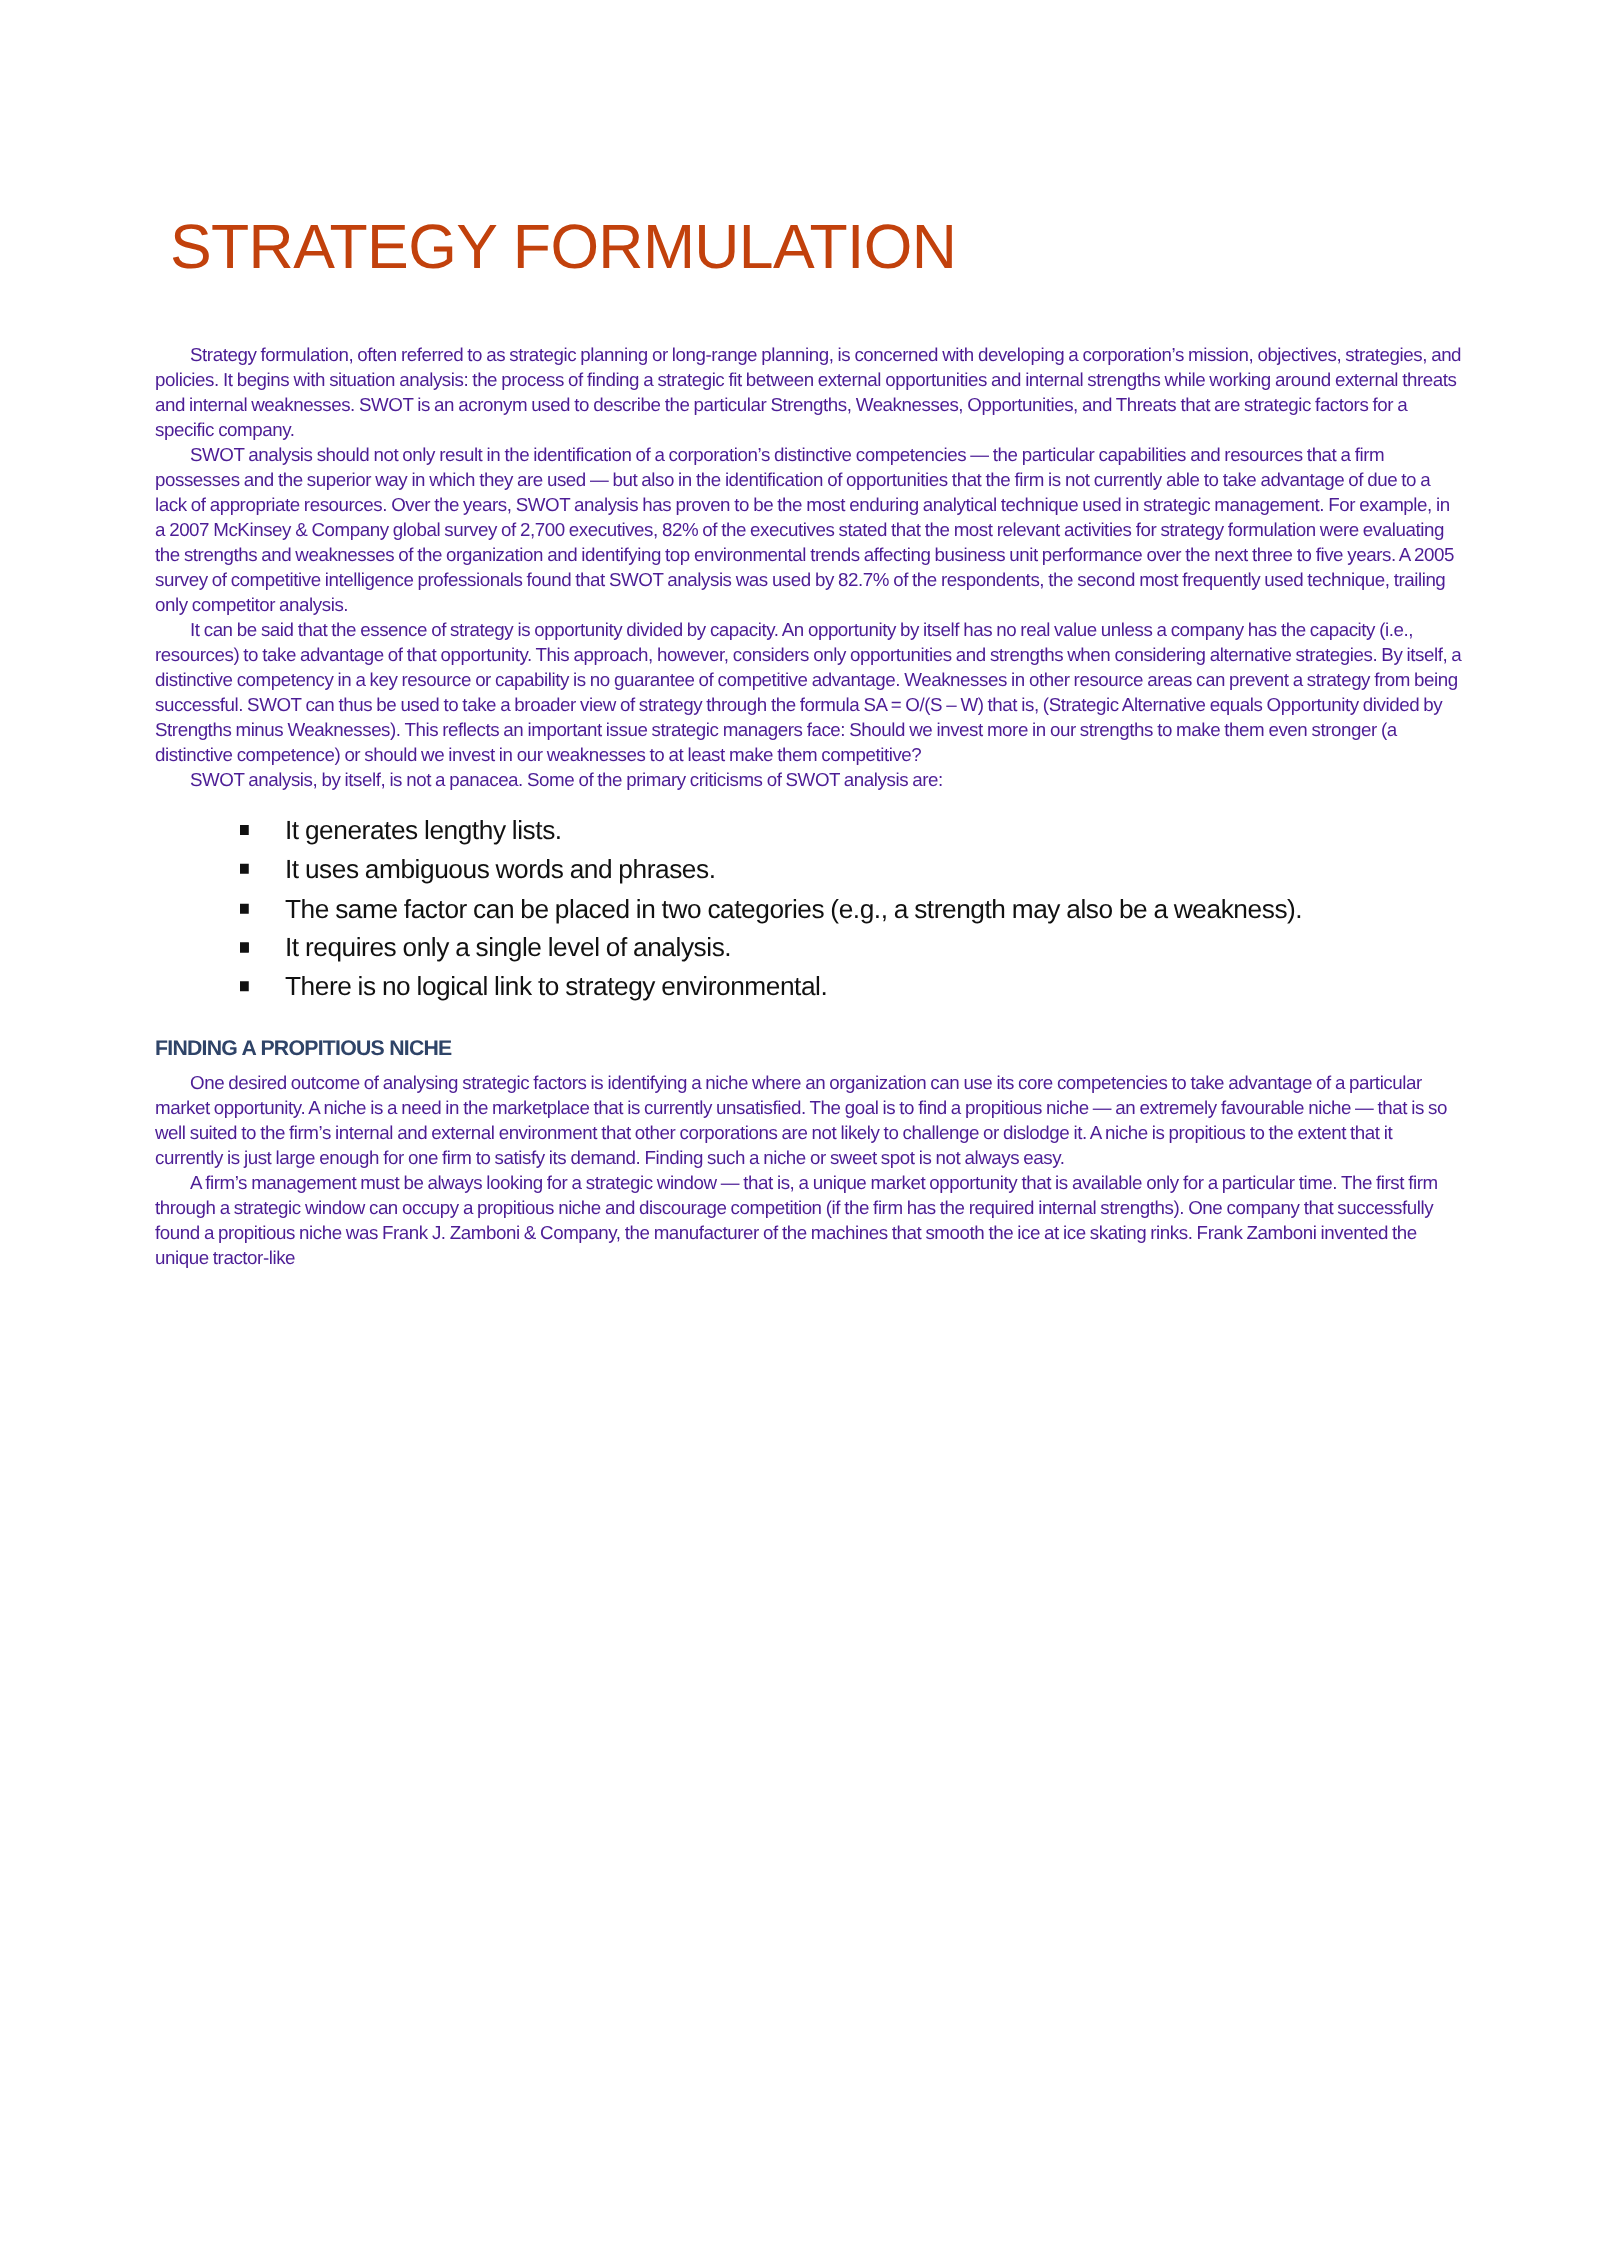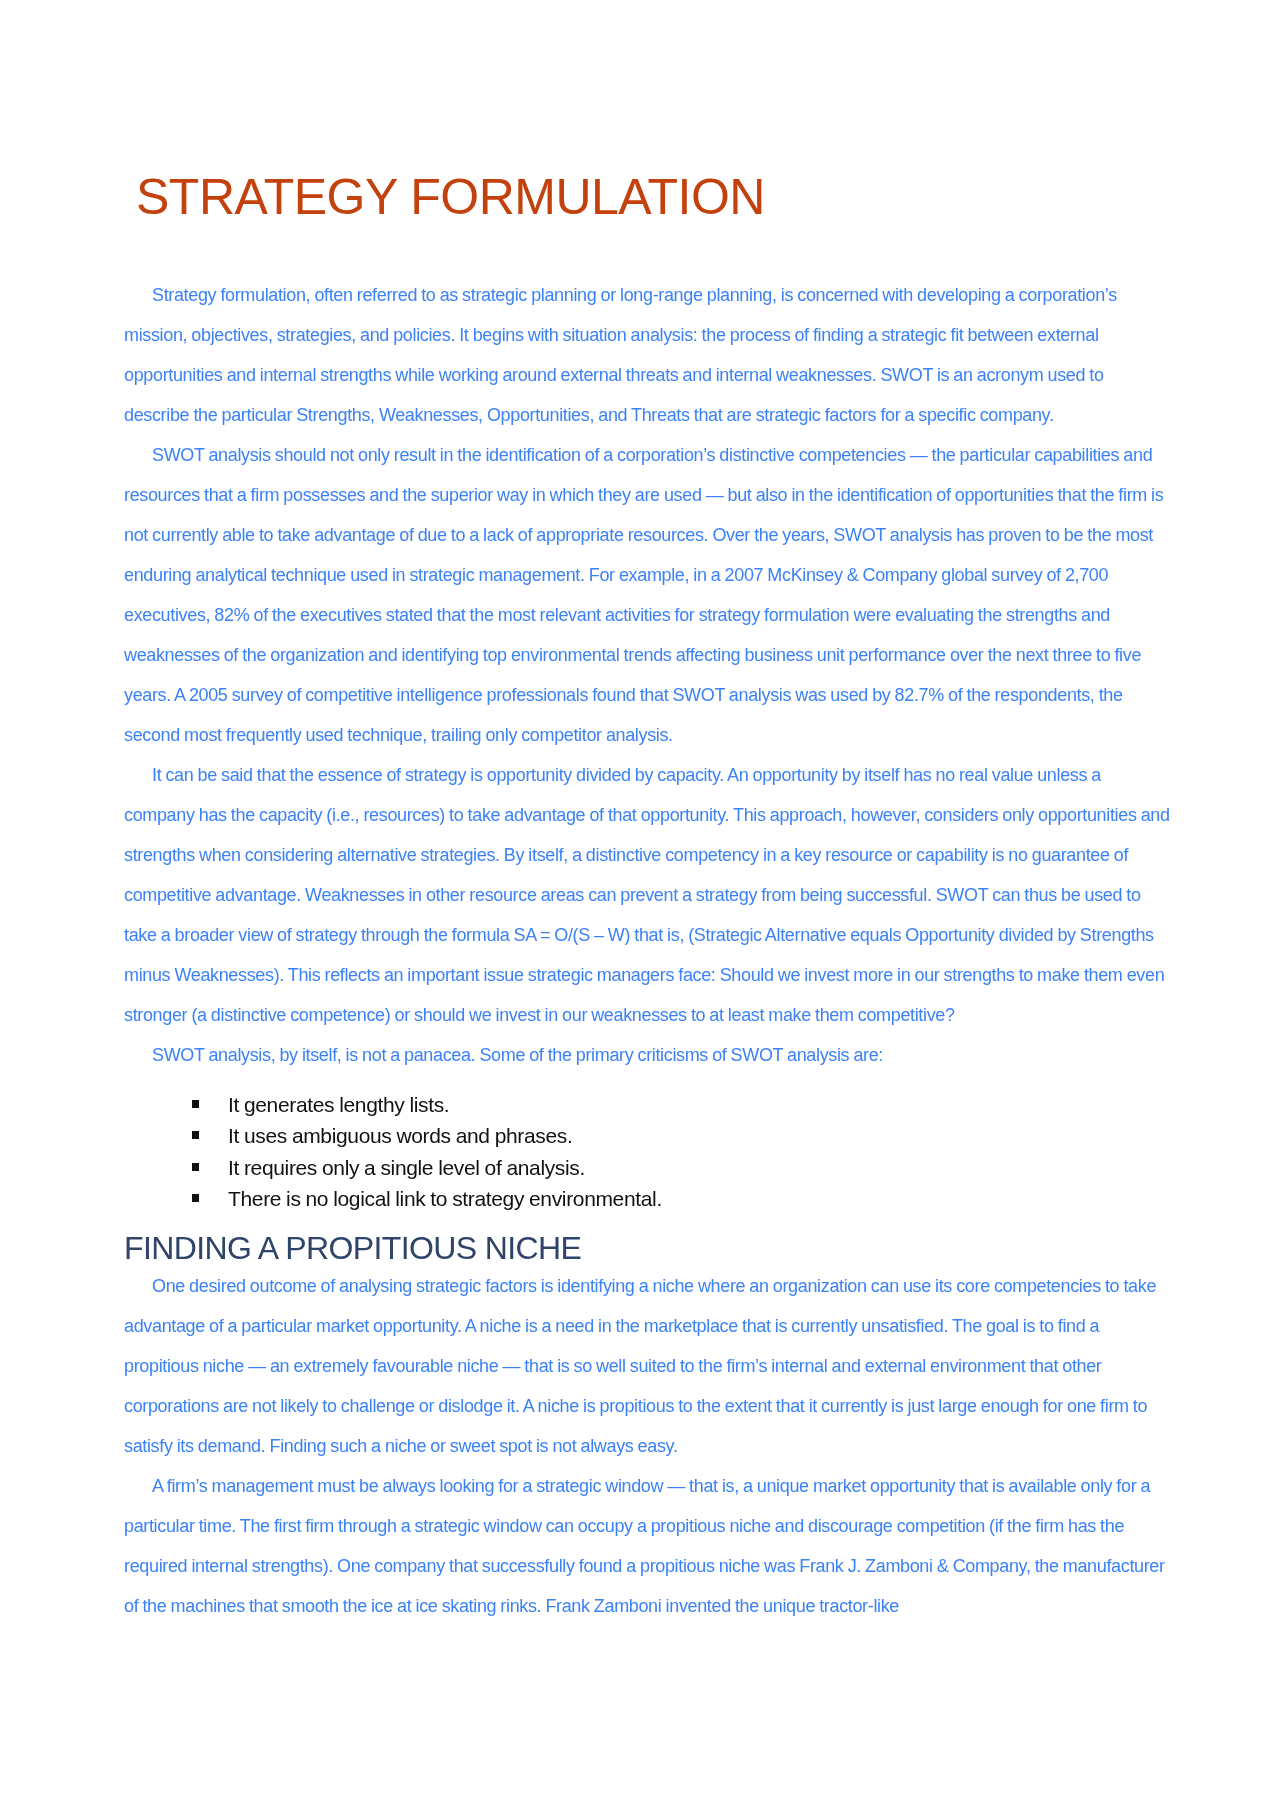--- a/index.html
+++ b/index.html
@@ -34,26 +34,26 @@
       white-space: nowrap;
     }
     .body-block {
       position: absolute;
       left: 0;
       top: 275px;
       width: 1046px;
     }
     p.para {
       margin: 0;
-      font-size: 18px;
-      line-height: 40px;
+      font-size: 15px;
+      line-height: 20px;
       letter-spacing: -0.35px;
       word-spacing: -0.5px;
       text-indent: 28px;
-      color: #3b82f6;
+      color: #4c1d95;
     }
     ul.bullets {
       list-style: none;
       margin: 14px 0 0 0;
       padding: 0 0 0 68px;
     }
     ul.bullets li {
       position: relative;
       font-size: 21px;
       line-height: 31.3px;
@@ -65,43 +65,43 @@
     ul.bullets li .bullet-mark {
       position: absolute;
       left: 0;
       top: 11px;
       width: 7px;
       height: 8px;
       background: #111111;
     }
     h2.section-heading {
       margin: 16px 0 0 0;
-      font-size: 32px;
-      font-weight: normal;
+      font-size: 17px;
+      font-weight: bold;
       letter-spacing: -0.6px;
       color: #2f4468;
       line-height: 36px;
     }
   </style>
 </head>
 <body>
 
 <div class="page">
   <h1 class="doc-title">STRATEGY FORMULATION</h1>
 
   <div class="body-block">
     <p class="para">Strategy formulation, often referred to as strategic planning or long-range planning, is concerned with developing a corporation’s mission, objectives, strategies, and policies. It begins with situation analysis: the process of finding a strategic fit between external opportunities and internal strengths while working around external threats and internal weaknesses. SWOT is an acronym used to describe the particular Strengths, Weaknesses, Opportunities, and Threats that are strategic factors for a specific company.</p>
     <p class="para">SWOT analysis should not only result in the identification of a corporation’s distinctive competencies — the particular capabilities and resources that a firm possesses and the superior way in which they are used — but also in the identification of opportunities that the firm is not currently able to take advantage of due to a lack of appropriate resources. Over the years, SWOT analysis has proven to be the most enduring analytical technique used in strategic management. For example, in a 2007 McKinsey &amp; Company global survey of 2,700 executives, 82% of the executives stated that the most relevant activities for strategy formulation were evaluating the strengths and weaknesses of the organization and identifying top environmental trends affecting business unit performance over the next three to five years. A 2005 survey of competitive intelligence professionals found that SWOT analysis was used by 82.7% of the respondents, the second most frequently used technique, trailing only competitor analysis.</p>
     <p class="para">It can be said that the essence of strategy is opportunity divided by capacity. An opportunity by itself has no real value unless a company has the capacity (i.e., resources) to take advantage of that opportunity. This approach, however, considers only opportunities and strengths when considering alternative strategies. By itself, a distinctive competency in a key resource or capability is no guarantee of competitive advantage. Weaknesses in other resource areas can prevent a strategy from being successful. SWOT can thus be used to take a broader view of strategy through the formula SA = O/(S – W) that is, (Strategic Alternative equals Opportunity divided by Strengths minus Weaknesses). This reflects an important issue strategic managers face: Should we invest more in our strengths to make them even stronger (a distinctive competence) or should we invest in our weaknesses to at least make them competitive?</p>
     <p class="para">SWOT analysis, by itself, is not a panacea. Some of the primary criticisms of SWOT analysis are:</p>
 
     <ul class="bullets">
       <li><span class="bullet-mark"></span><span>It generates lengthy lists.</span></li>
       <li><span class="bullet-mark"></span><span>It uses ambiguous words and phrases.</span></li>
-      <li><span class="bullet-mark"></span></li>
+      <li><span class="bullet-mark"></span><span>The same factor can be placed in two categories (e.g., a strength may also be a weakness).</span></li>
       <li><span class="bullet-mark"></span></li>
       <li><span class="bullet-mark"></span><span>It requires only a single level of analysis.</span></li>
       <li><span class="bullet-mark"></span><span>There is no logical link to strategy environmental.</span></li>
     </ul>
 
     <h2 class="section-heading">FINDING A PROPITIOUS NICHE</h2>
     <p class="para">One desired outcome of analysing strategic factors is identifying a niche where an organization can use its core competencies to take advantage of a particular market opportunity. A niche is a need in the marketplace that is currently unsatisfied. The goal is to find a propitious niche — an extremely favourable niche — that is so well suited to the firm’s internal and external environment that other corporations are not likely to challenge or dislodge it. A niche is propitious to the extent that it currently is just large enough for one firm to satisfy its demand. Finding such a niche or sweet spot is not always easy.</p>
     <p class="para">A firm’s management must be always looking for a strategic window — that is, a unique market opportunity that is available only for a particular time. The first firm through a strategic window can occupy a propitious niche and discourage competition (if the firm has the required internal strengths). One company that successfully found a propitious niche was Frank J. Zamboni &amp; Company, the manufacturer of the machines that smooth the ice at ice skating rinks. Frank Zamboni invented the unique tractor-like</p>
   </div>
 </div>

